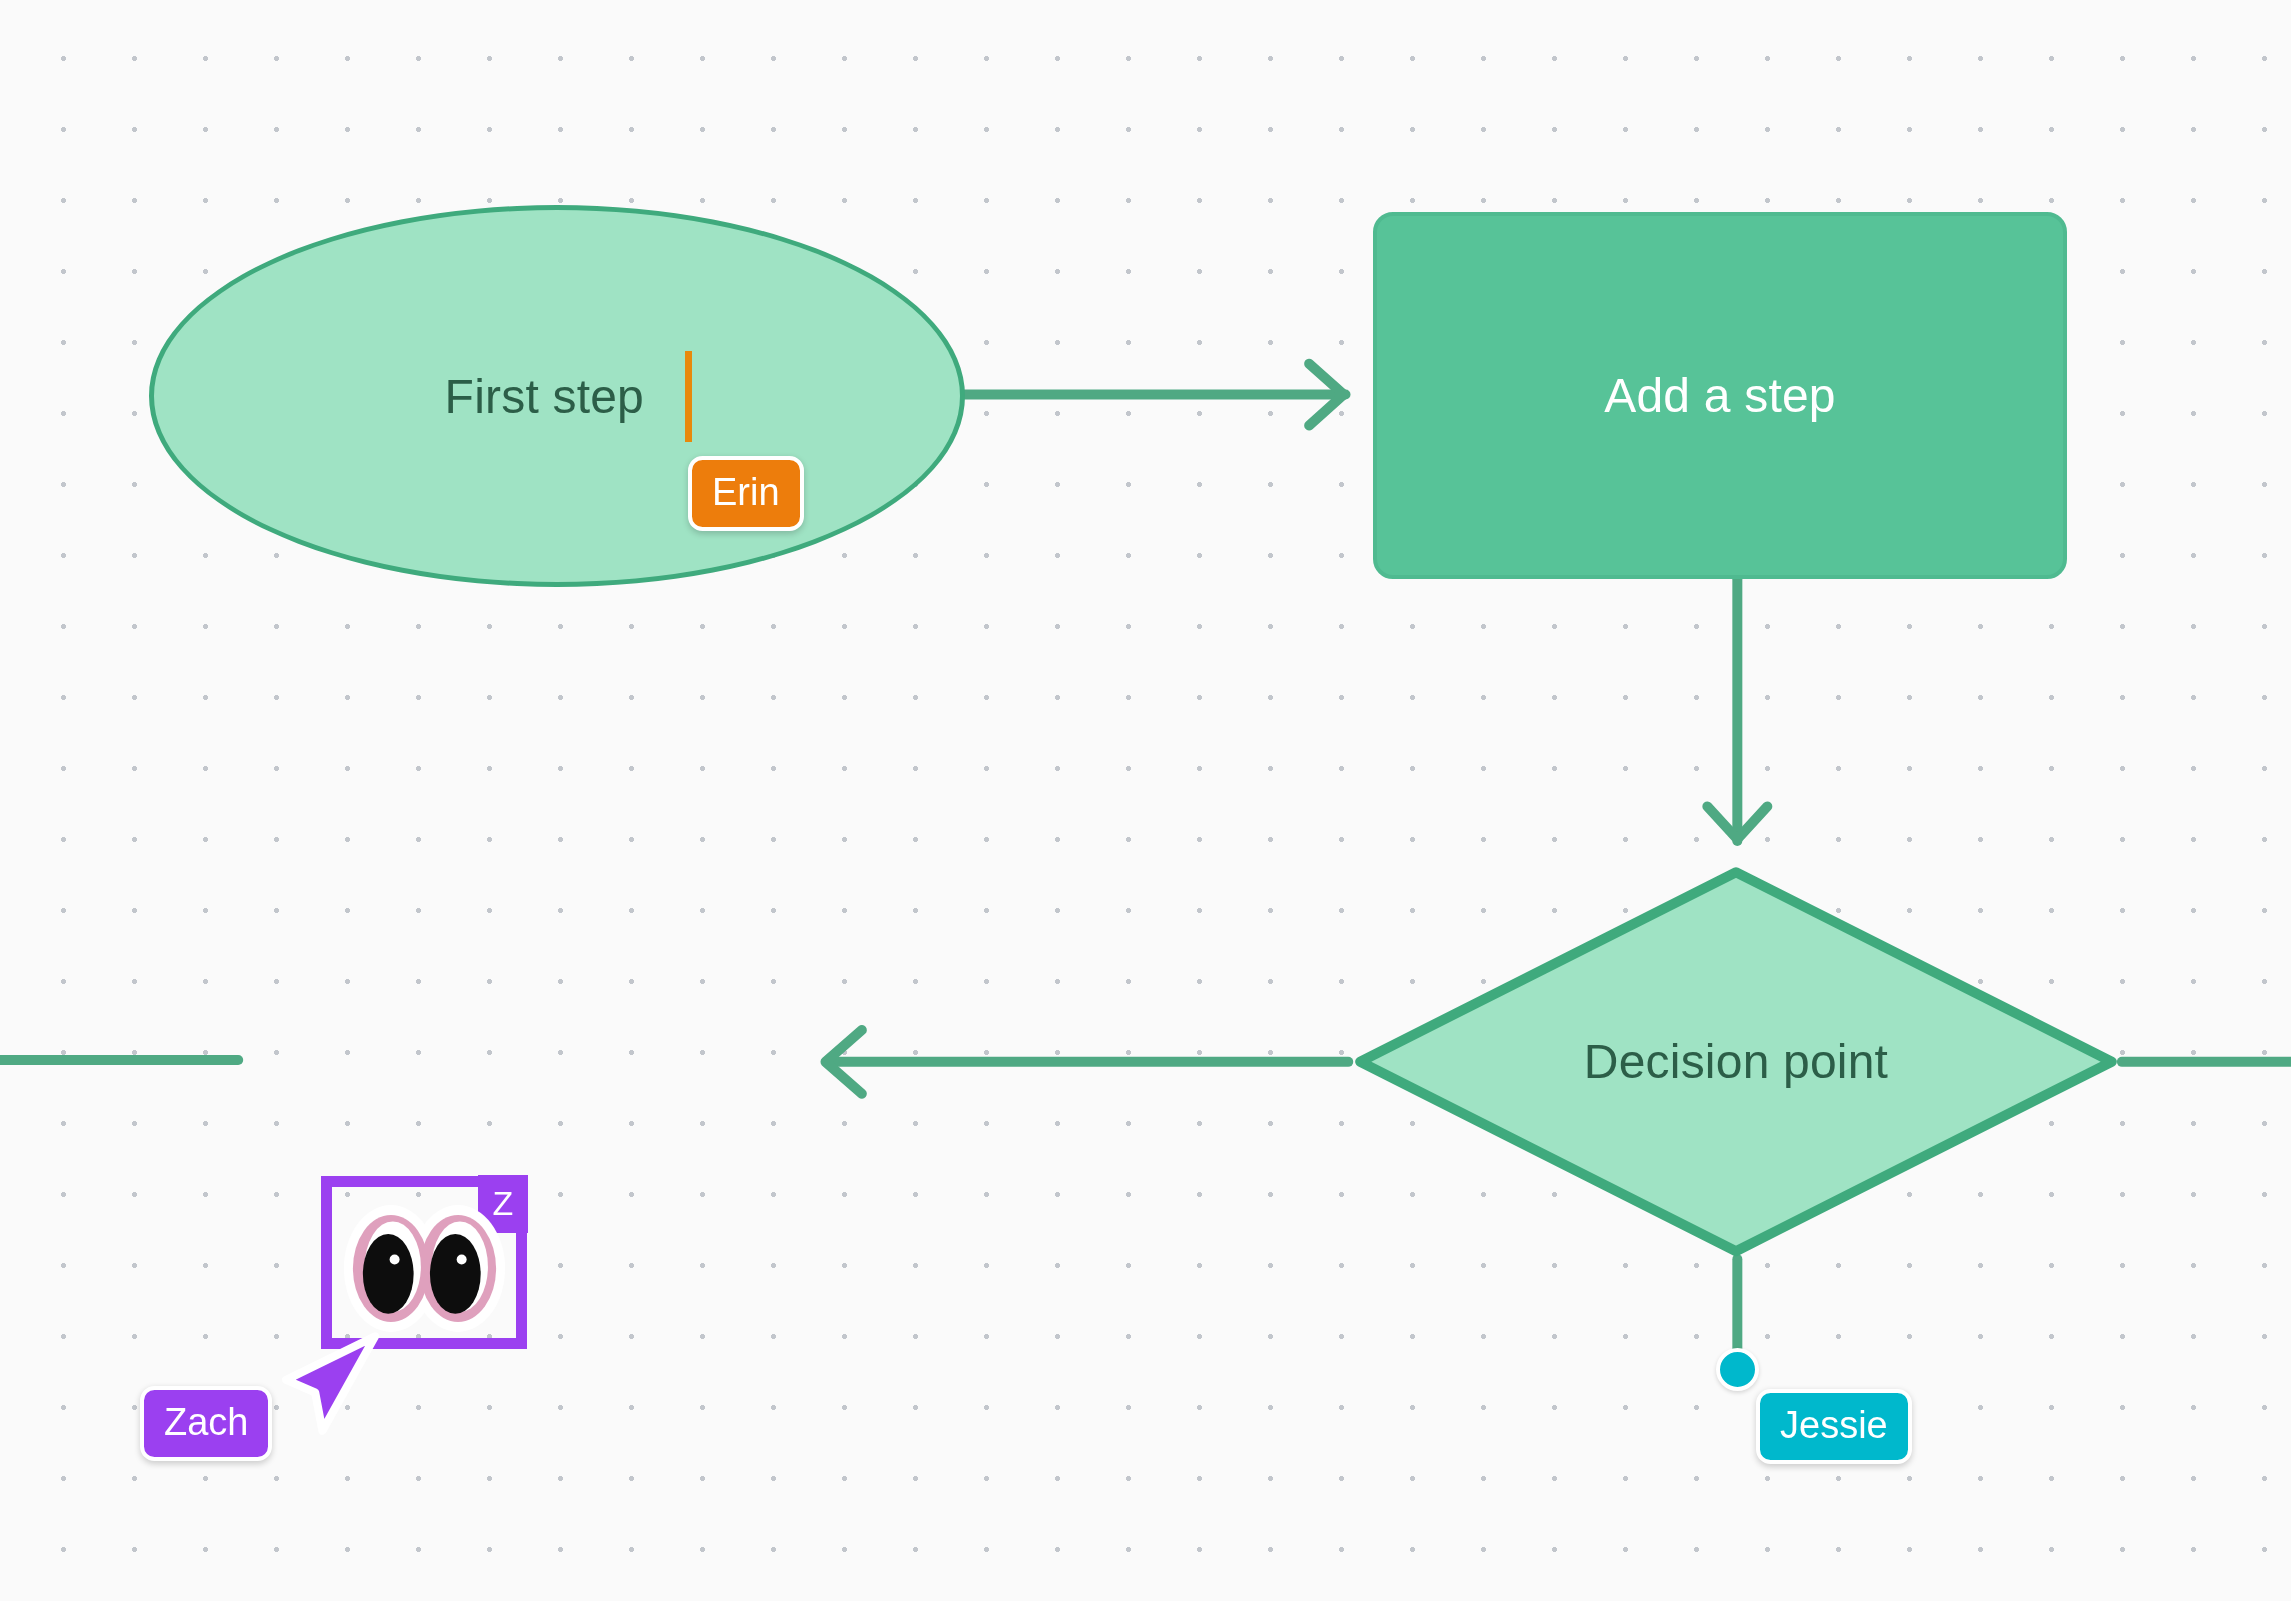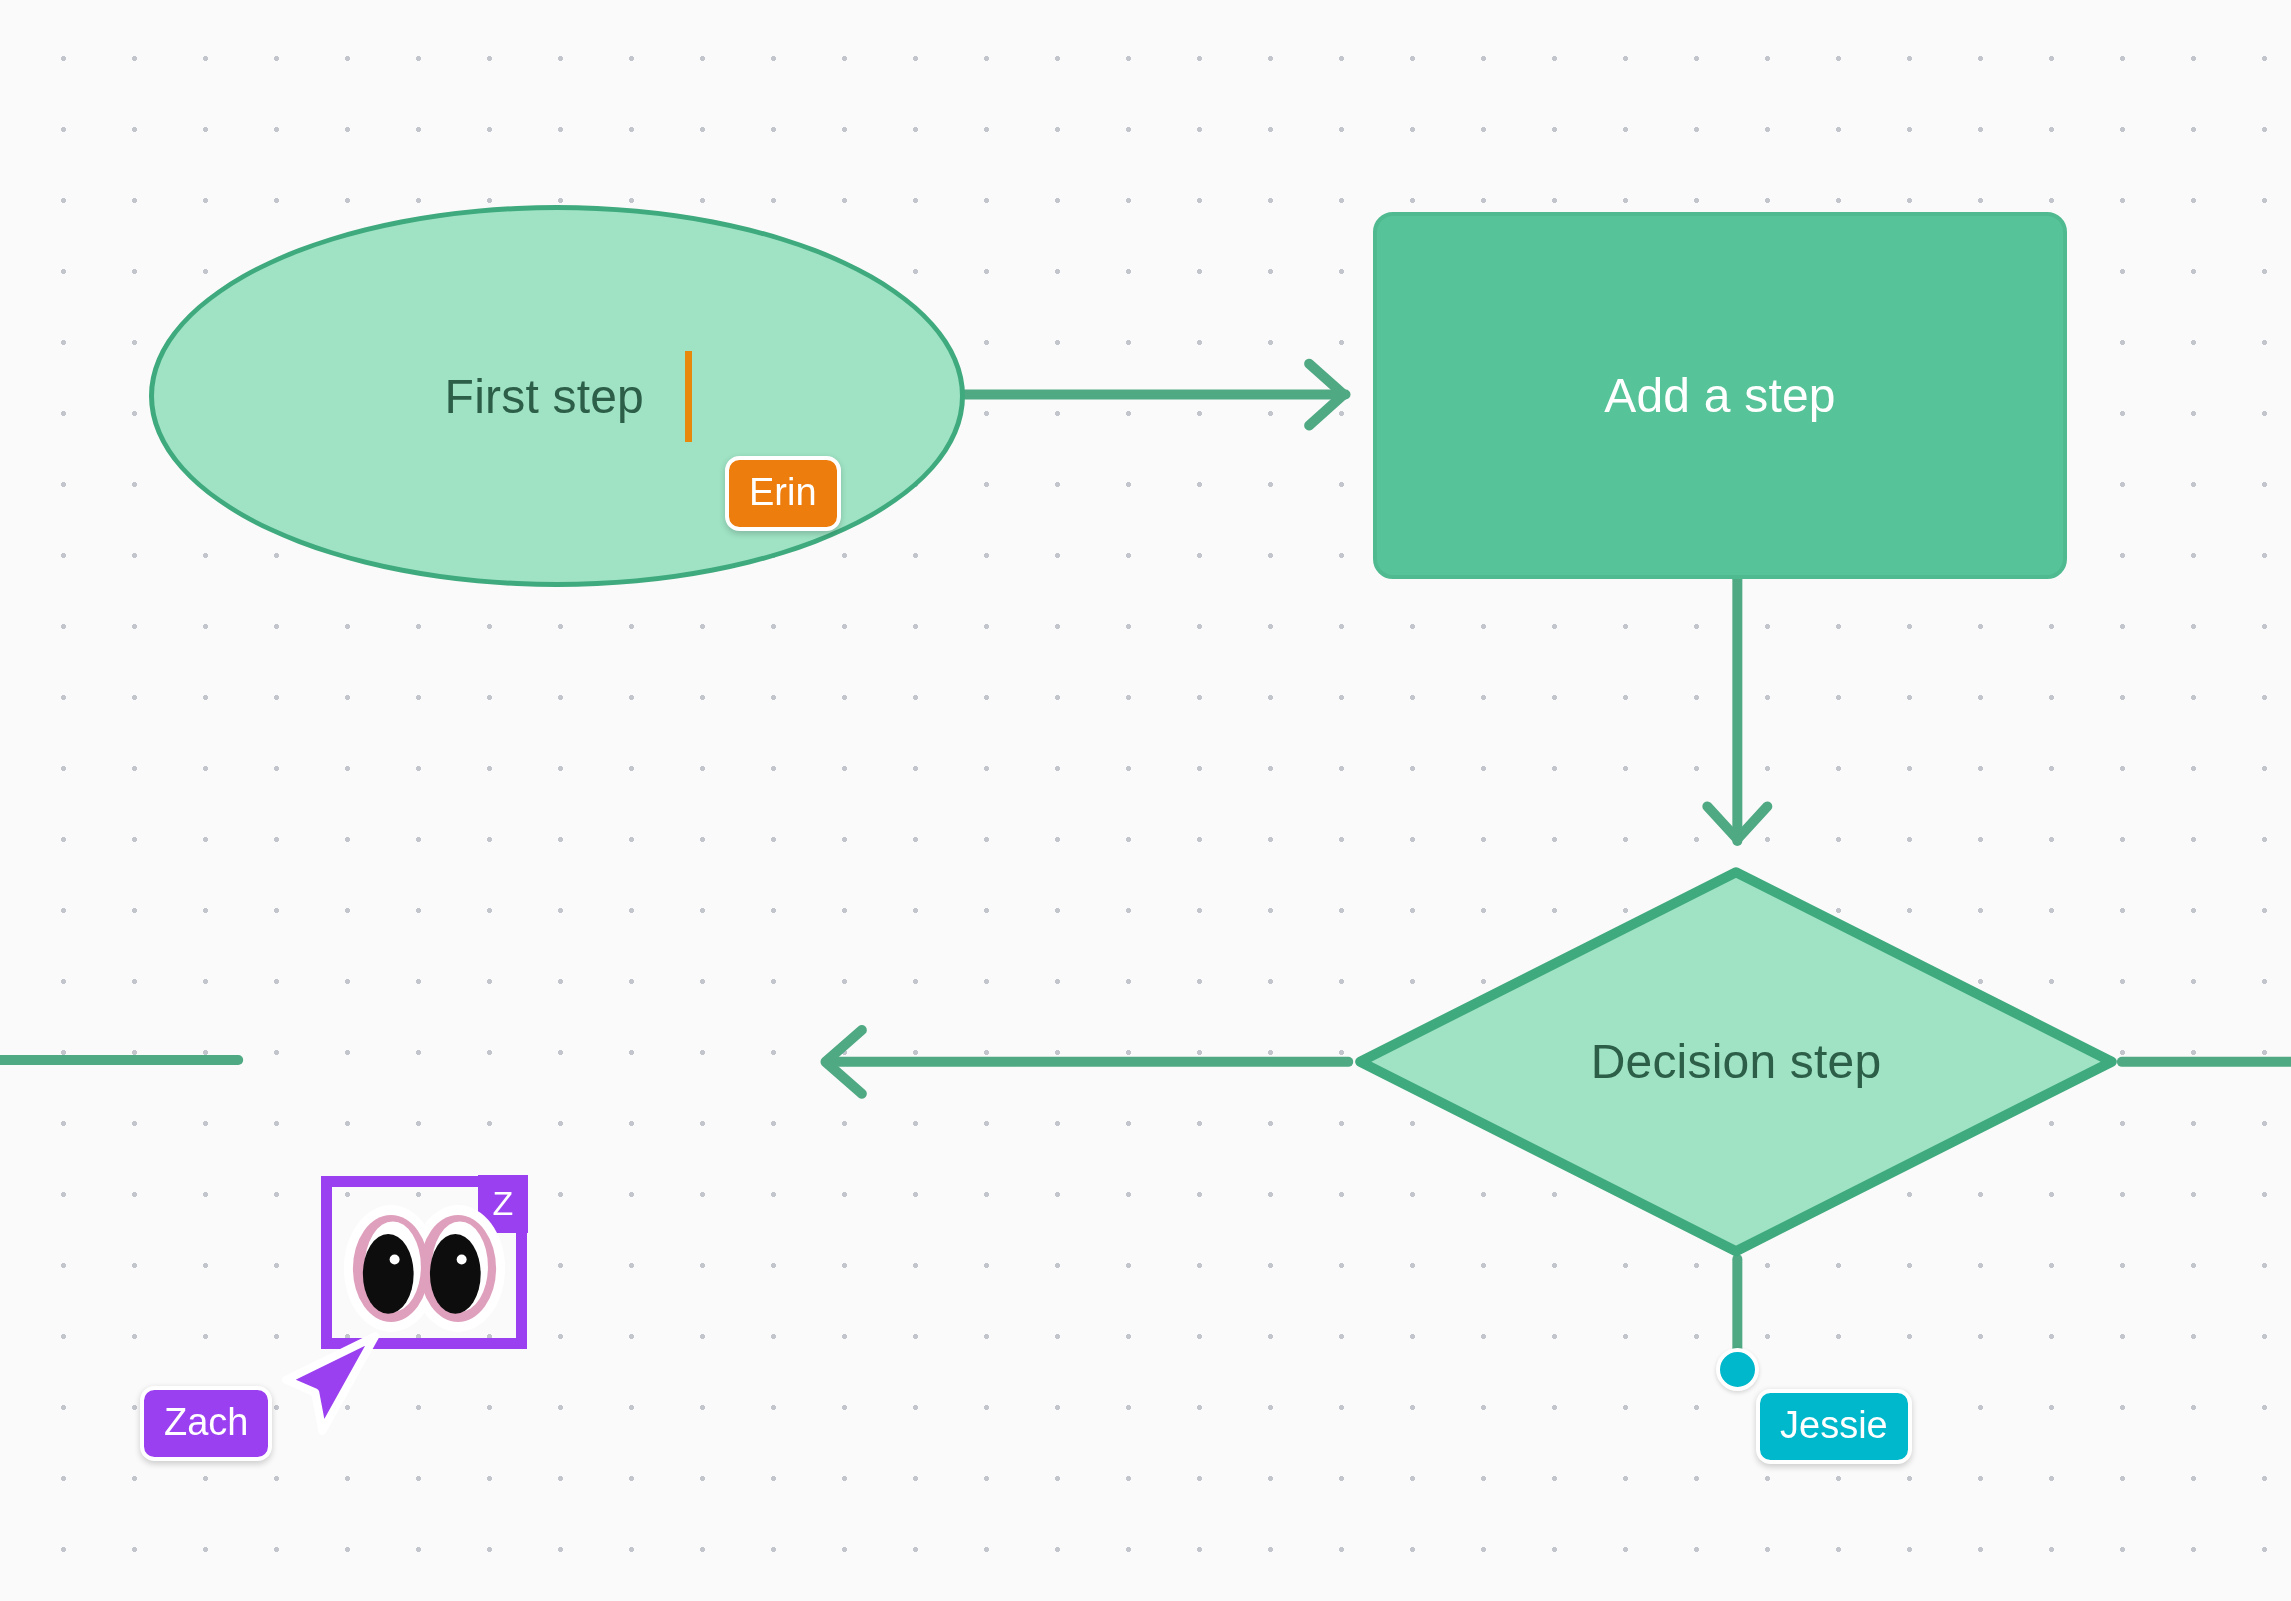--- a/index.html
+++ b/index.html
@@ -111,21 +111,21 @@
     justify-content: center;
     border-radius: 14.5px;
     border: 4.5px solid #ffffff;
     color: #ffffff;
     font-size: 38px;
     line-height: 1;
     padding: 12.7px 20px 16.4px;
     box-shadow: 0 2.7px 6.4px rgba(0,0,0,0.18);
     z-index: 20;
   }
-  #badge-erin { left: 725px; top: 456px; background: #ed7d0c; }
+  #badge-erin { left: 688px; top: 456px; background: #ed7d0c; }
   #badge-zach { left: 140px; top: 1386px; background: #9b40f0; }
   #badge-jessie { left: 1756px; top: 1389px; background: #00b8cc; }
 
   
   #handle-jessie {
     position: absolute;
     left: 1716px; top: 1348px;
     width: 43px; height: 43px;
     border-radius: 50%;
     background: #00b8cc;
@@ -209,21 +209,21 @@
 
   <div class="node" id="node-add-step">
     <span class="node-label">Add a step</span>
   </div>
 
 
   <div class="node" id="node-decision">
     <svg class="diamond-svg" viewBox="0 0 845 435" xmlns="http://www.w3.org/2000/svg">
       <path d="M 422.5 9 L 836 217.5 L 422.5 426 L 9 217.5 Z" fill="#9fe3c4" stroke="#3faa7d" stroke-width="11" stroke-linejoin="round"></path>
     </svg>
-    <span class="node-label">Decision step</span>
+    <span class="node-label">Decision point</span>
   </div>
 
   <div class="user-badge" id="badge-erin">
     <span>Erin</span>
   </div>
 
   <div id="selection-zach">
     <div id="badge-initial-zach">Z</div>
   </div>
 

